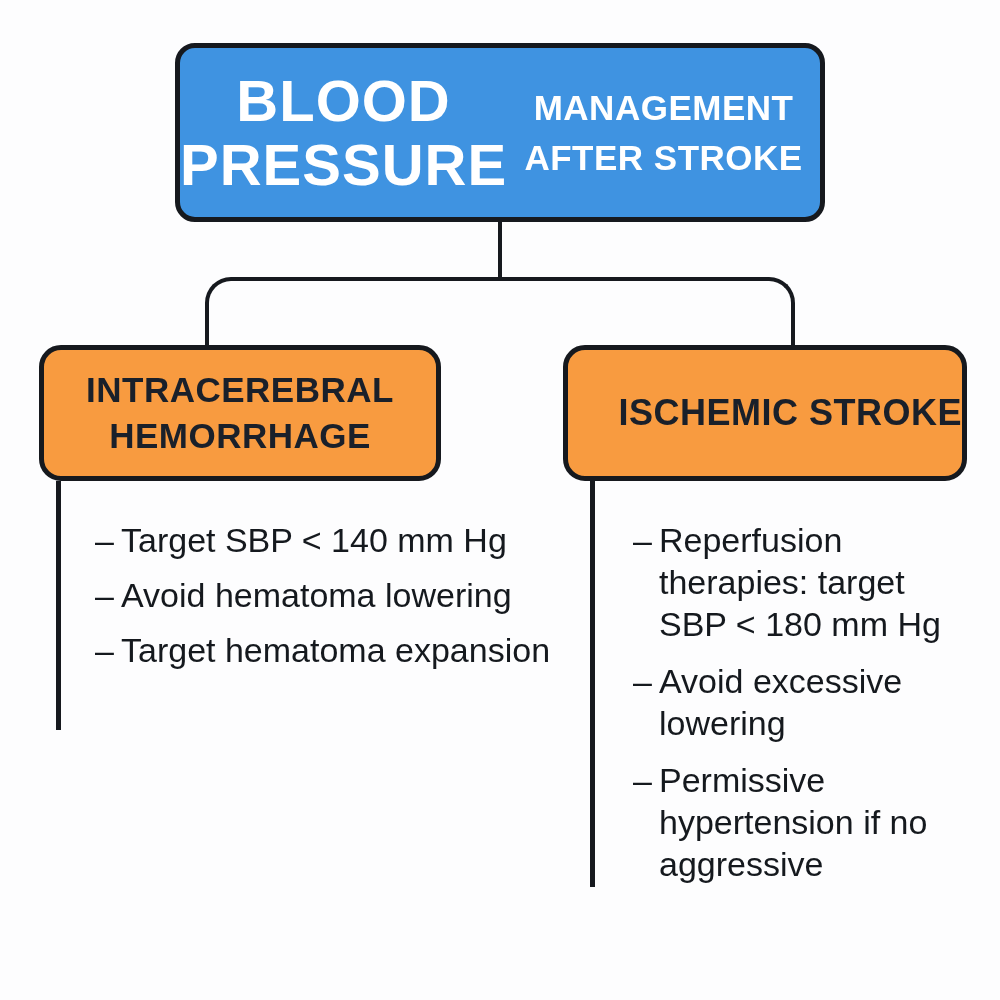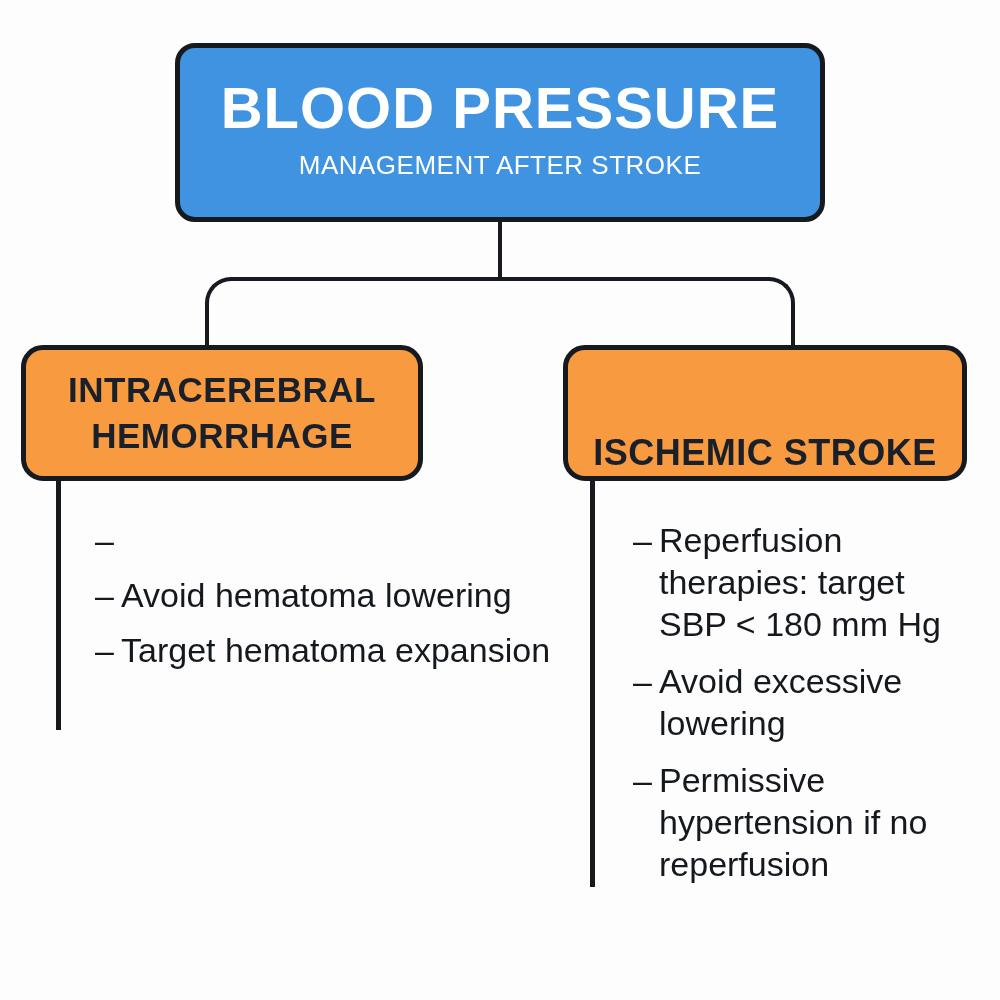--- a/index.html
+++ b/index.html
@@ -5,36 +5,36 @@
   html,body{margin:0;padding:0;background:#fff;}
   .canvas{
     position:relative;width:1000px;height:1000px;
     background:var(--background,#FDFDFE);
     font-family:"Liberation Sans", sans-serif;
     overflow:hidden;
   }
   .node{
     position:absolute;box-sizing:border-box;
     border:5px solid var(--line-dark,#16191E);
-    display:flex;flex-direction:column;align-items:center;justify-content:center;
+    display:flex;flex-direction:row;align-items:center;justify-content:center;
     text-align:center;
   }
   .node-title{
     left:175px;top:43px;width:650px;height:179px;
     background:var(--accent-blue,#3F93E1);border-radius:20px;
     color:var(--title-text,#fff);
   }
   .node-title .t1{font-size:58px;font-weight:bold;letter-spacing:1px;line-height:64px;}
-  .node-title .t2{font-size:26px;font-weight:normal;letter-spacing:0.5px;line-height:50px;text-align:center;}
+  .node-title .t2{font-size:35px;font-weight:bold;letter-spacing:0.5px;line-height:50px;text-align:center;}
   .node-branch{
     background:var(--accent-orange,#F89B40);border-radius:22px;
     color:var(--label-dark,#1A202A);font-weight:bold;
     white-space:pre-line;
   }
-  .node-left{left:21px;top:345px;width:402px;height:136px;font-size:35px;line-height:46px;letter-spacing:0.5px;}
+  .node-left{left:39px;top:345px;width:402px;height:136px;font-size:35px;line-height:46px;letter-spacing:0.5px;}
   .node-right{left:563px;top:345px;width:404px;height:136px;font-size:36px;line-height:46px;letter-spacing:0.5px;justify-content:flex-end;}
 
   .stem{
     position:absolute;left:498px;top:222px;width:4px;height:57px;
     background:var(--line-dark,#16191E);
   }
   .branch-arc{
     position:absolute;box-sizing:border-box;
     left:205px;top:277px;width:590px;height:68px;
     border-top:4px solid var(--line-dark,#16191E);
@@ -76,20 +76,21 @@
   <div class="node node-branch node-right">
     <span>ISCHEMIC STROKE</span>
   </div>
 
   <div class="vline vline-left"></div>
   <div class="vline vline-right"></div>
 
   <div class="list list-left">
     <div class="li">
       <span class="dash">–</span>
+      <span class="txt">Target SBP &lt; 140 mm Hg</span>
     </div>
     <div class="li">
       <span class="dash">–</span>
       <span class="txt">Avoid hematoma lowering</span>
     </div>
     <div class="li">
       <span class="dash">–</span>
       <span class="txt">Target hematoma expansion</span>
     </div>
   </div>
@@ -103,17 +104,17 @@
     </div>
     <div class="li">
       <span class="dash">–</span>
       <span class="txt">Avoid excessive
 lowering</span>
     </div>
     <div class="li">
       <span class="dash">–</span>
       <span class="txt">Permissive
 hypertension if no
-reperfusion</span>
+aggressive</span>
     </div>
   </div>
 
 </div>
 
 </body></html>

